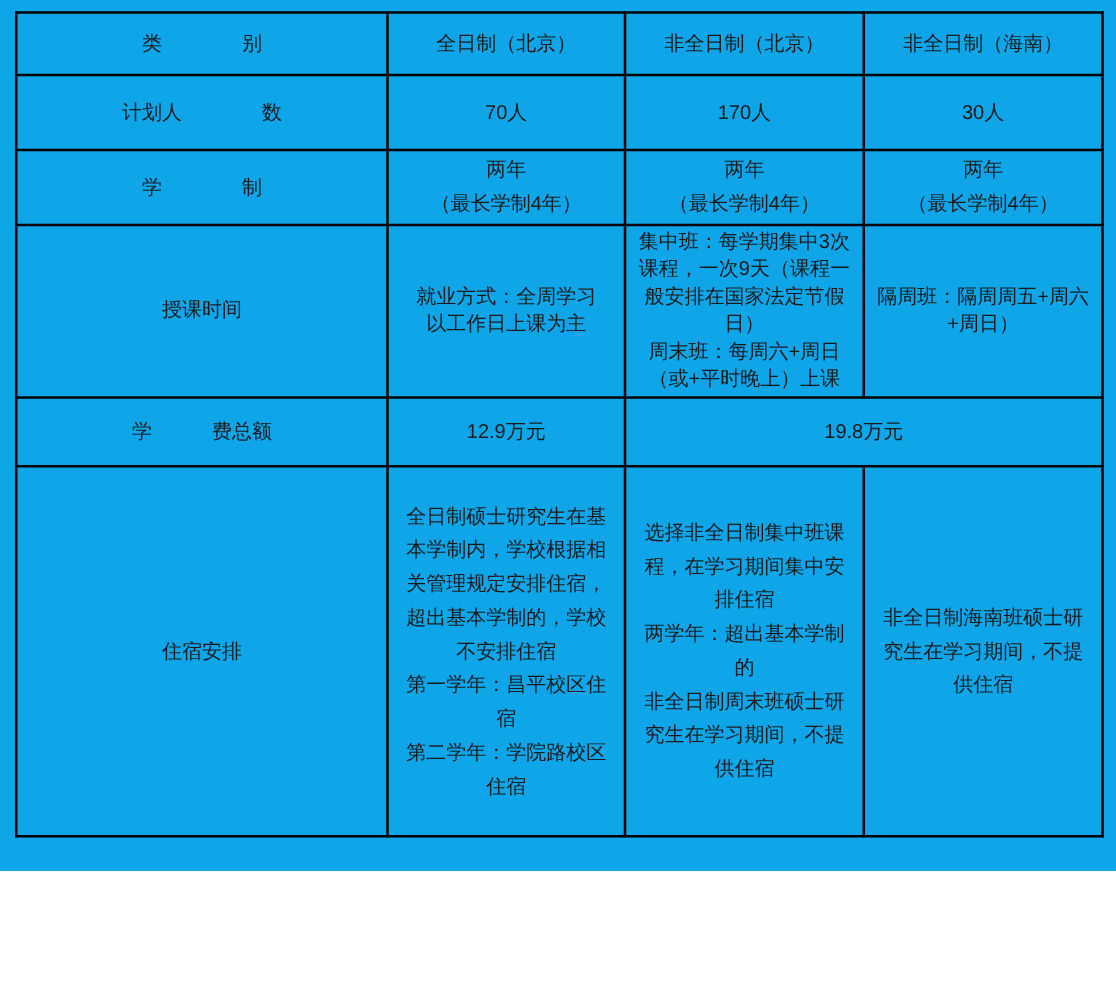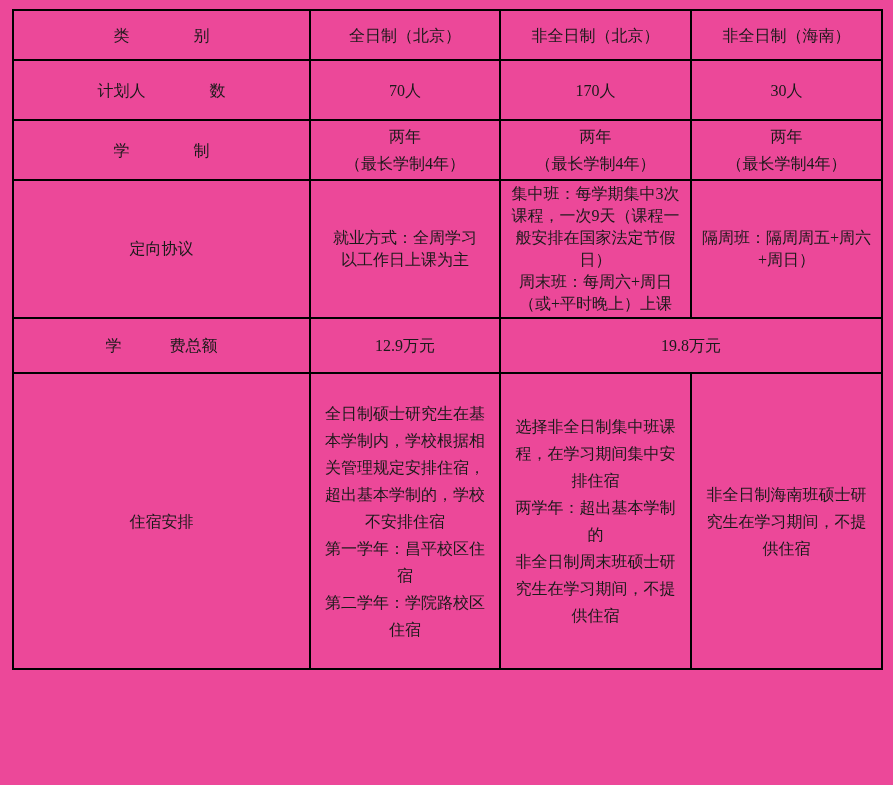--- a/index.html
+++ b/index.html
@@ -3,24 +3,24 @@
 <meta charset="utf-8">
 <style>
   html, body {
     margin: 0;
     padding: 0;
     background: #ffffff;
   }
   .canvas {
     position: relative;
     width: 893px;
-    height: 785px;
-    background: #ec4899;
+    height: 697px;
+    background: #0ea5e9;
     overflow: hidden;
-    font-family: Liberation Serif, serif;
+    font-family: Liberation Sans, sans-serif;
   }
   table.doc-table {
     position: absolute;
     left: 12px;
     top: 9px;
     width: 869px;
     border-collapse: collapse;
     table-layout: fixed;
     color: #1a1a1a;
     font-size: 16px;
@@ -71,21 +71,21 @@
       <tr class="r-duration">
         <td>学　　　　制</td>
         <td>两年
 （最长学制4年）</td>
         <td>两年
 （最长学制4年）</td>
         <td>两年
 （最长学制4年）</td>
       </tr>
       <tr class="r-schedule tight">
-        <td>定向协议</td>
+        <td>授课时间</td>
         <td>就业方式：全周学习
 以工作日上课为主</td>
         <td>集中班：每学期集中3次课程，一次9天（课程一般安排在国家法定节假日）
 周末班：每周六+周日（或+平时晚上）上课</td>
         <td>隔周班：隔周周五+周六
 +周日）</td>
       </tr>
       <tr class="r-tuition">
         <td>学　　　费总额</td>
         <td>12.9万元</td>

